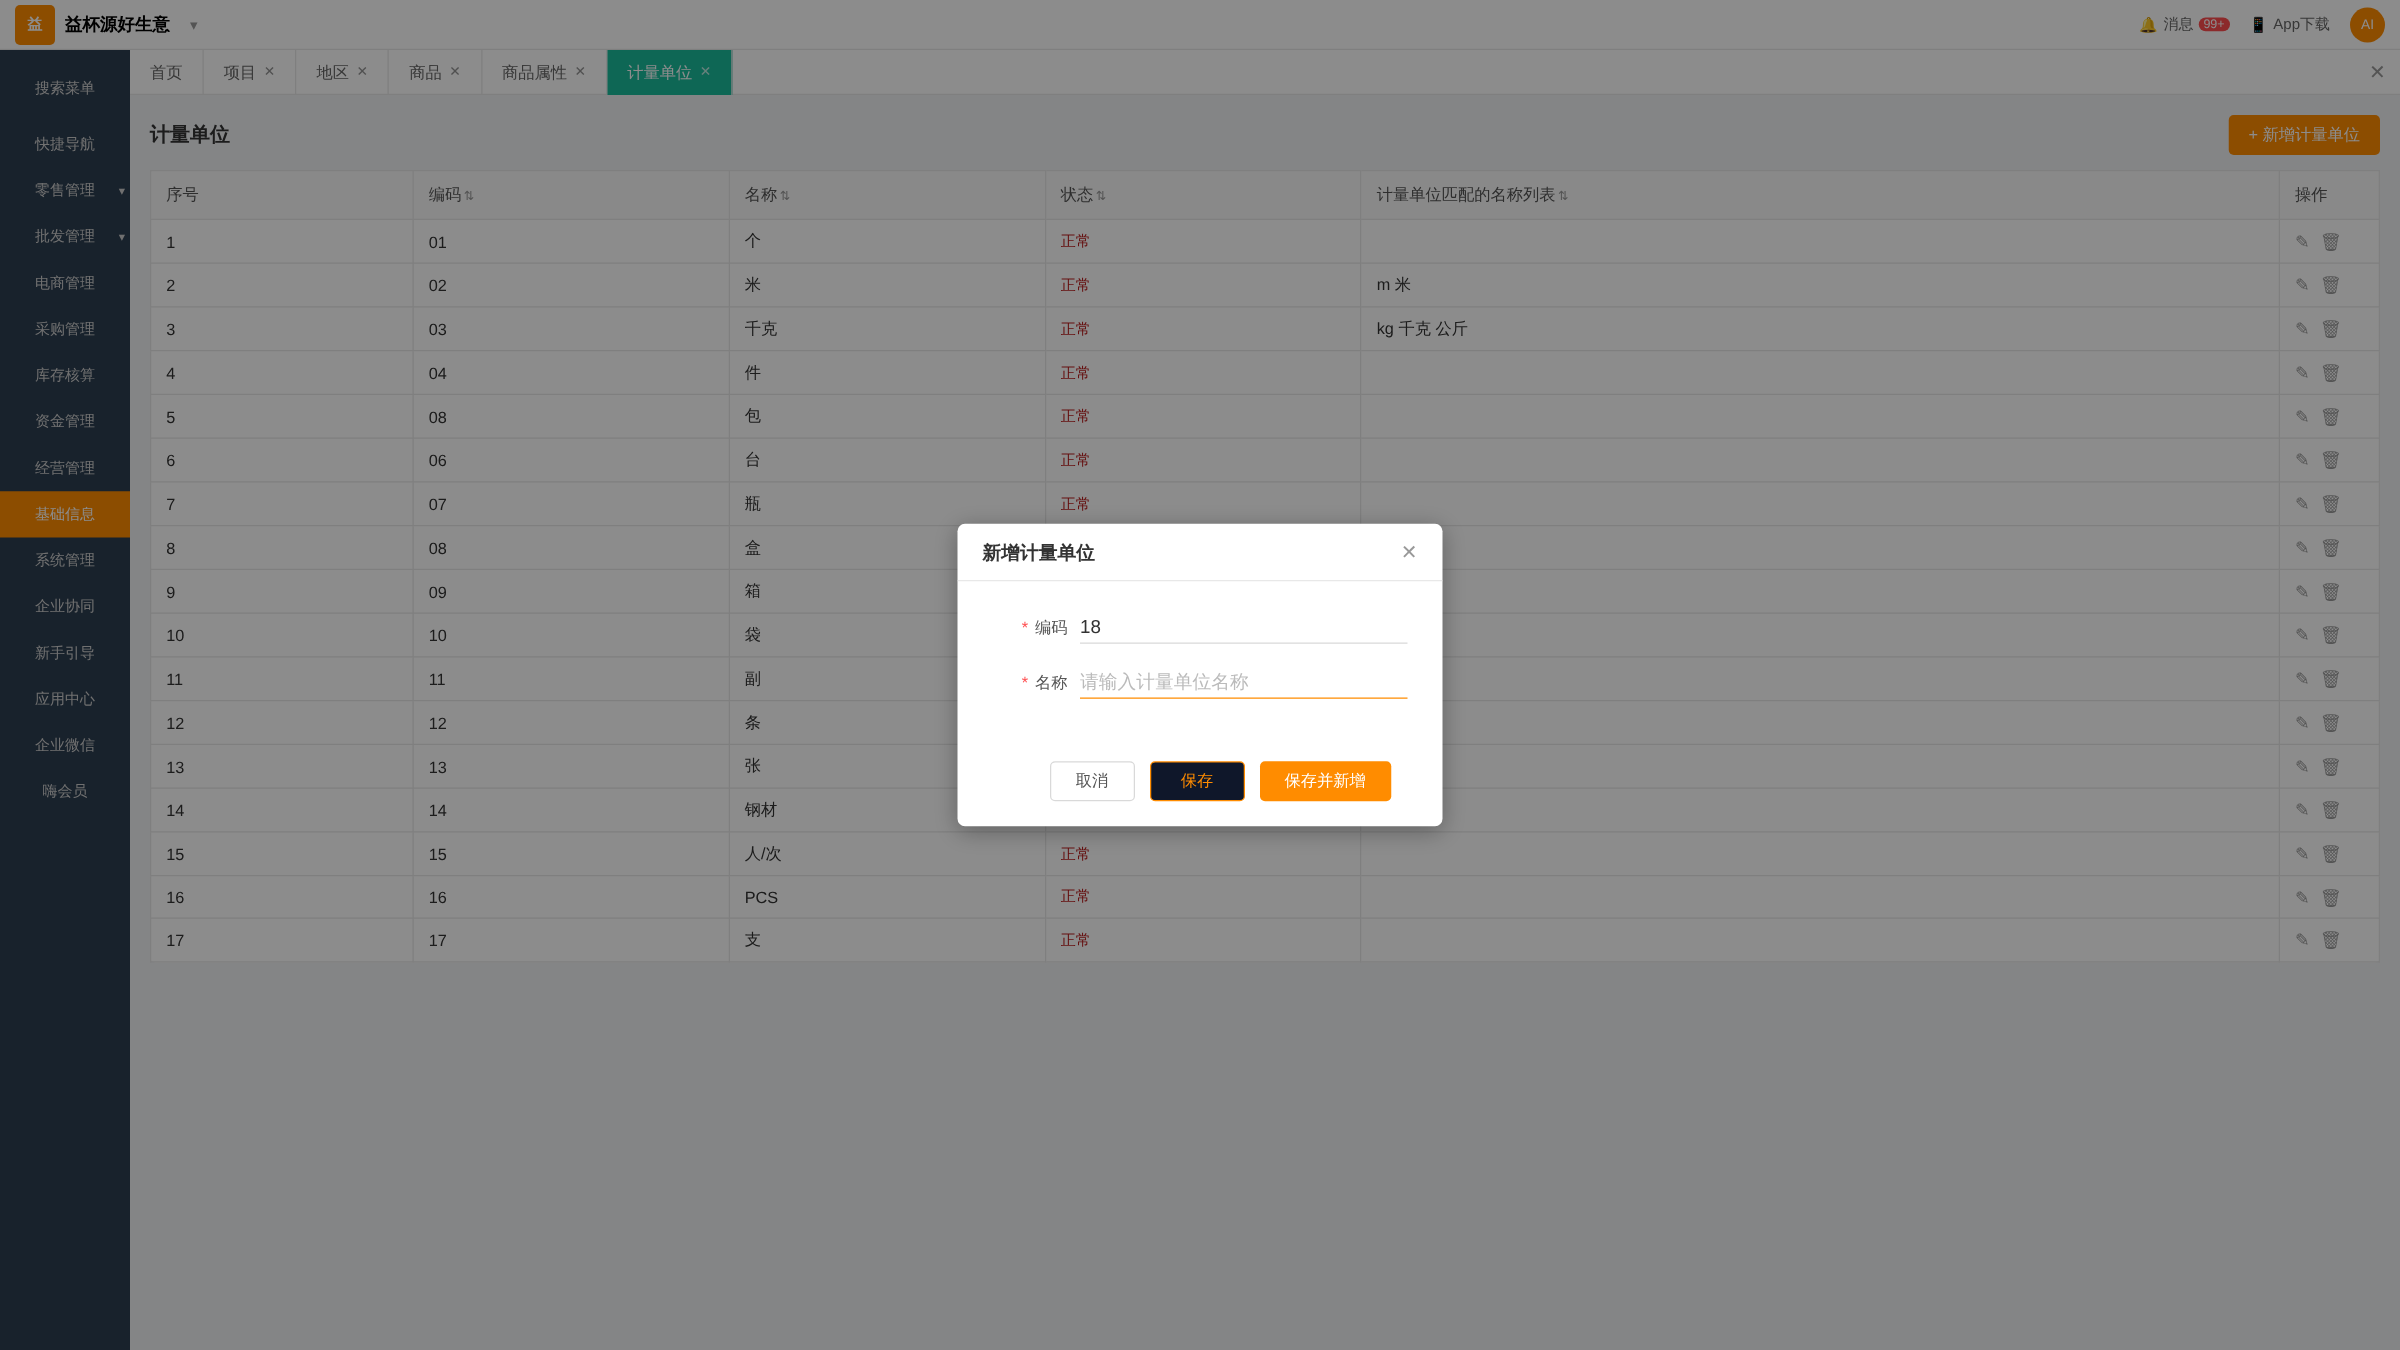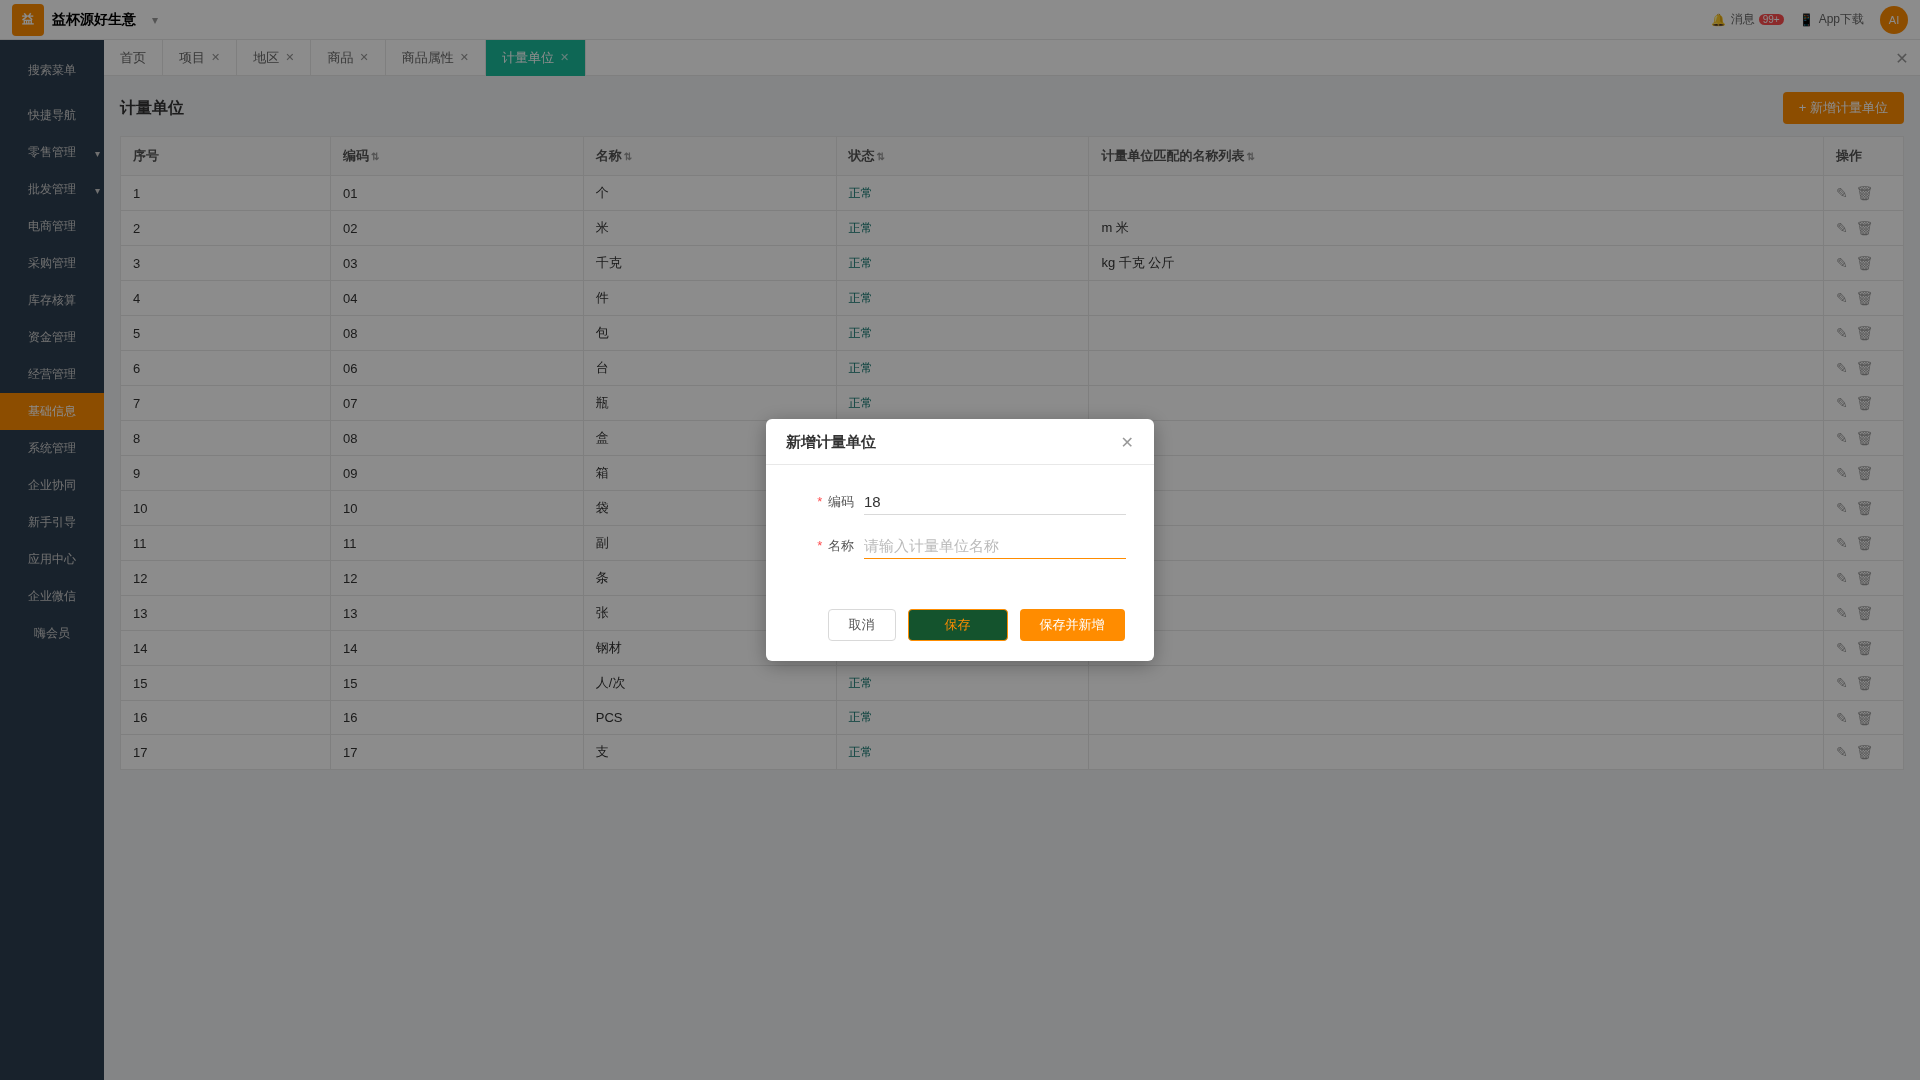--- a/index.html
+++ b/index.html
@@ -186,33 +186,33 @@
       border-radius: 4px;
       width: 100%;
       border-collapse: collapse;
     }
     .data-table th {
       background: #fafafa;
       border: 1px solid #e8e8e8;
       padding: 10px 12px;
       font-size: 13px;
       color: #555;
-      font-weight: 700;
+      font-weight: 400;
       text-align: left;
       white-space: nowrap;
     }
     .data-table td {
       border: 1px solid #e8e8e8;
       padding: 8px 12px;
       font-size: 13px;
       color: #333;
     }
     .sort-icon { font-size: 10px; color: #999; margin-left: 2px; }
     .status-normal {
-      color: #0f766e;
+      color: #b91c1c;
       font-size: 12px;
     }
     .action-icons {
       display: flex;
       gap: 8px;
       align-items: center;
     }
     .edit-icon, .delete-icon {
       cursor: pointer;
       font-size: 14px;
@@ -337,23 +337,23 @@
       background: #fff;
       color: #555;
       padding: 6px 20px;
       border-radius: 4px;
       cursor: pointer;
       font-size: 13px;
       margin-left: 32px;
     }
     .btn-save {
       border: 1px solid #ff8c00;
-      background: #14532d;
+      background: #0f172a;
       color: #ff8c00;
-      padding: 6px 36px;
+      padding: 6px 24px;
       border-radius: 4px;
       cursor: pointer;
       font-size: 13px;
     }
     .btn-save-continue {
       border: none;
       background: #ff8c00;
       color: #fff;
       padding: 6px 20px;
       border-radius: 4px;

